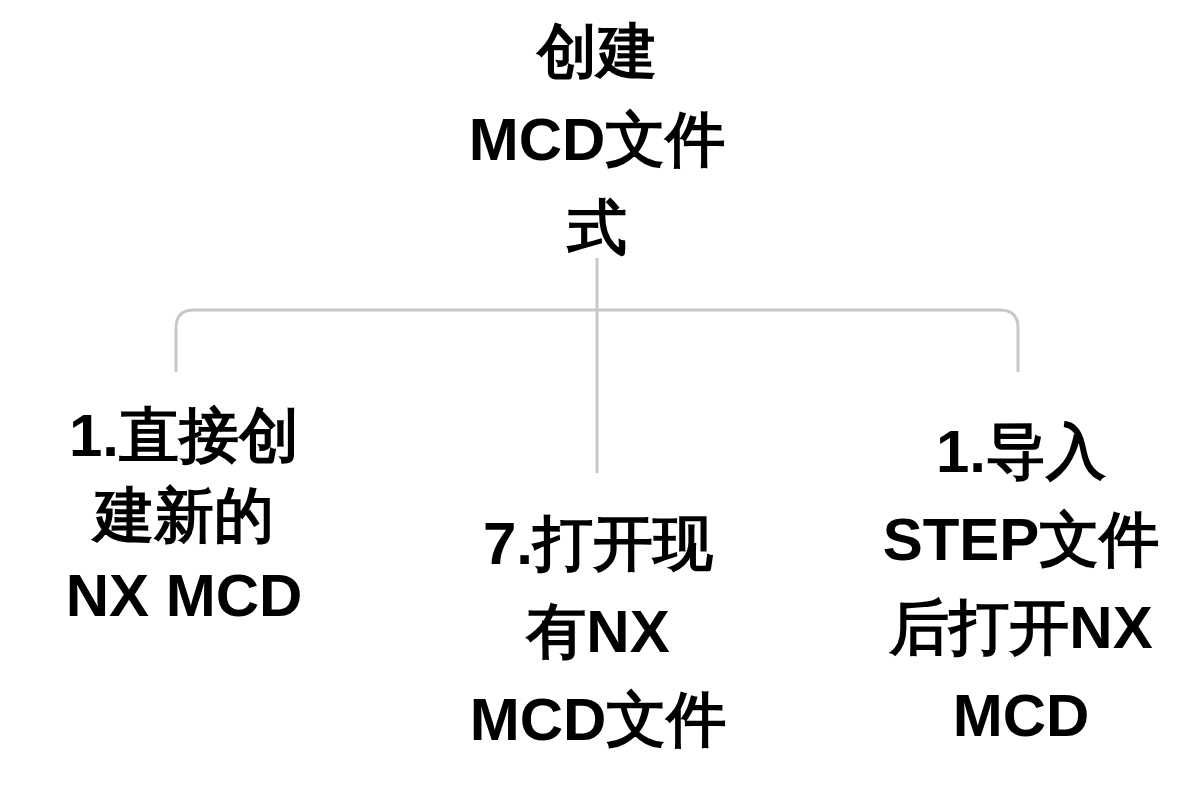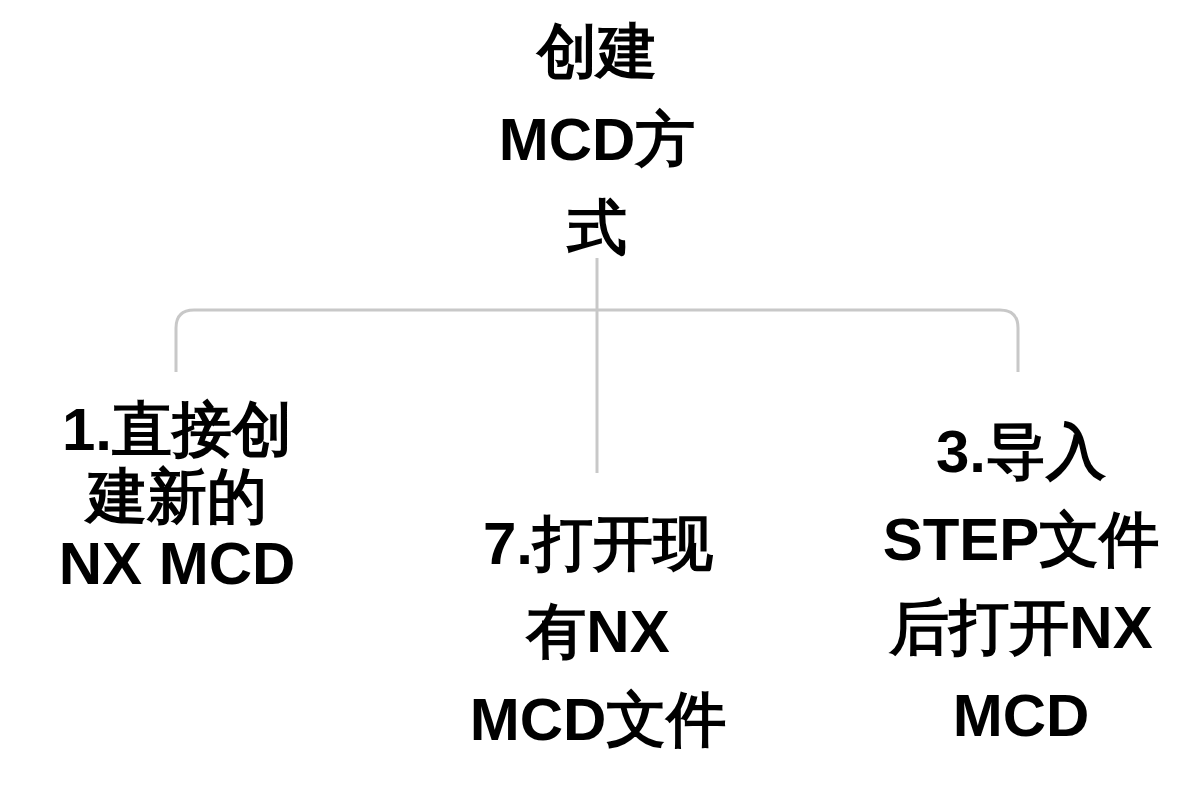--- a/index.html
+++ b/index.html
@@ -39,24 +39,24 @@
   }
   
   #node-root {
     left: 397px;
     top: 8px;
     width: 400px;
     line-height: 88px;
   }
   
   #node-child-1 {
-    left: 9px;
+    left: 16px;
     top: 396px;
     width: 336px;
-    line-height: 67px;
+    line-height: 80px;
   }
   
   #node-child-2 {
     left: 428px;
     top: 500px;
     width: 340px;
     line-height: 88px;
   }
   
   #node-child-3 {
@@ -74,29 +74,29 @@
   <svg id="connectors" viewBox="0 0 1192 794" width="1192" height="794" xmlns="http://www.w3.org/2000/svg">
 
     <path d="M 597 258 L 597 473" fill="none" stroke="#c8c8c8" stroke-width="3" stroke-linecap="butt"></path>
 
     <path d="M 176 372 L 176 328 Q 176 310 194 310 L 597 310" fill="none" stroke="#c8c8c8" stroke-width="3" stroke-linecap="butt"></path>
 
     <path d="M 597 310 L 1000 310 Q 1018 310 1018 328 L 1018 372" fill="none" stroke="#c8c8c8" stroke-width="3" stroke-linecap="butt"></path>
   </svg>
 
   <div class="node" id="node-root">创建
-MCD方
+MCD文件
 式</div>
 
   <div class="node" id="node-child-1">1.直接创
 建新的
 NX MCD</div>
 
   <div class="node" id="node-child-2">7.打开现
 有NX
 MCD文件</div>
 
-  <div class="node" id="node-child-3">3.导入
+  <div class="node" id="node-child-3">1.导入
 STEP文件
 后打开NX
 MCD</div>
 
 </div>
 
 </body></html>

